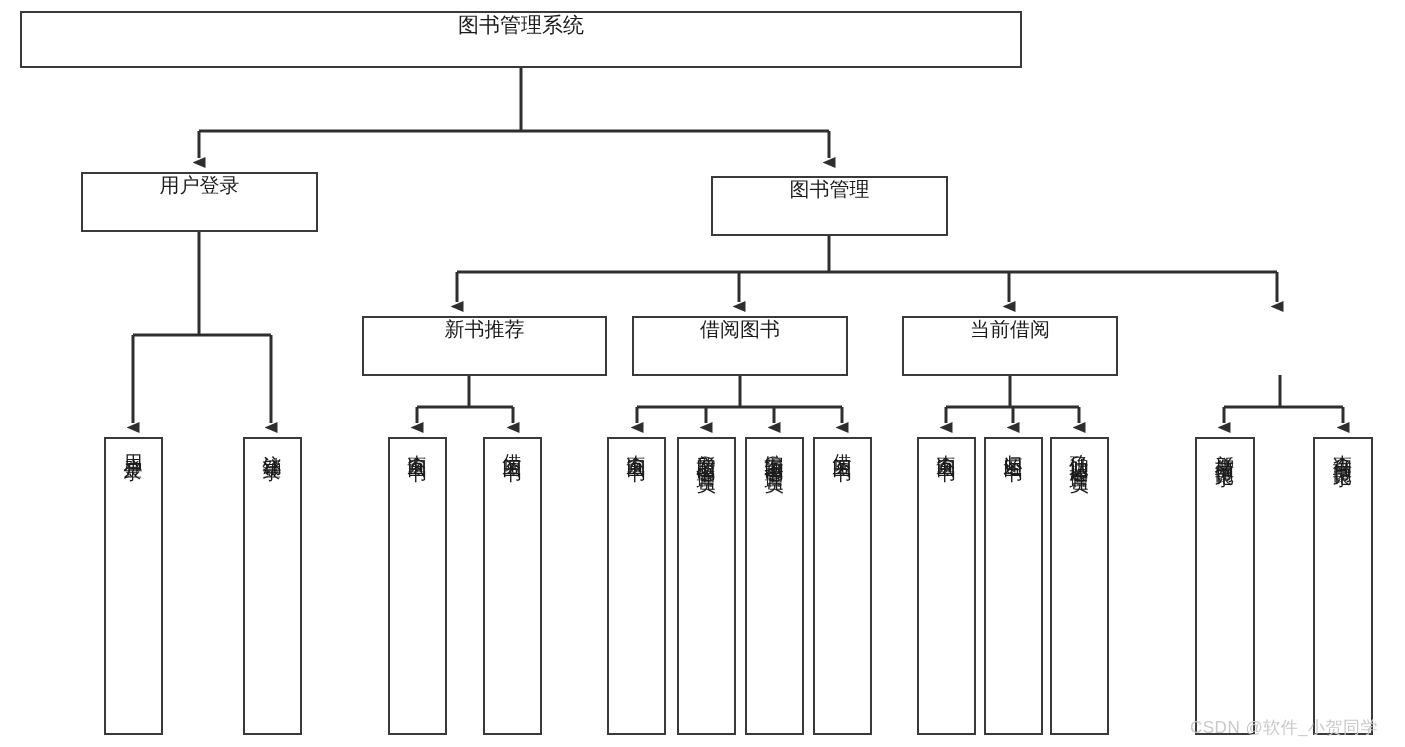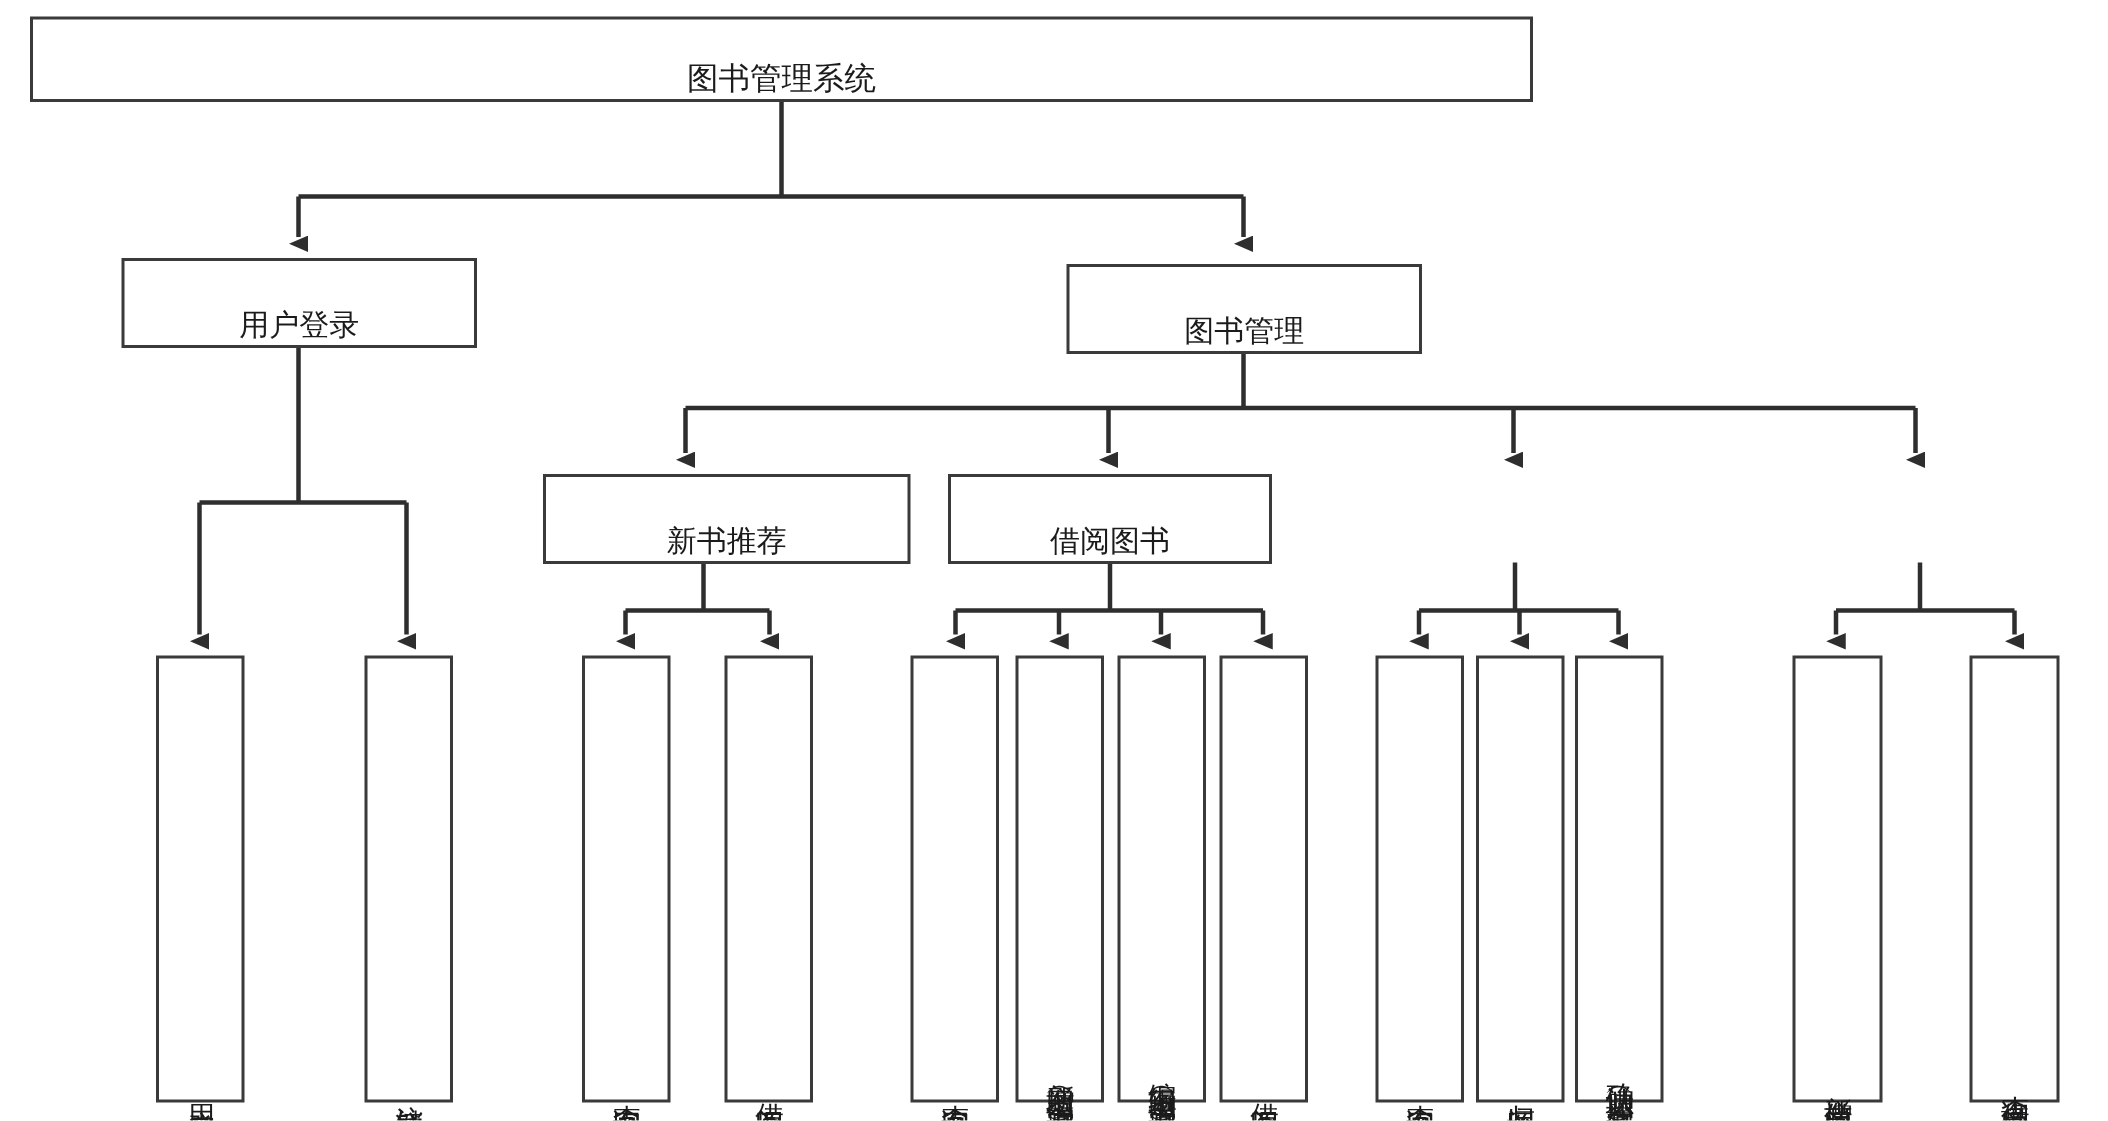--- a/index.html
+++ b/index.html
@@ -24,21 +24,21 @@
     width: 1405px;
     height: 747px;
     pointer-events: none;
   }
   .node {
     position: absolute;
     box-sizing: border-box;
     background: #ffffff;
     border: 2px solid #3a3a3a;
     display: flex;
-    align-items: flex-end;
+    align-items: flex-start;
     justify-content: center;
     color: #1b1b1b;
     z-index: 2;
   }
   .node .label {
     text-align: center;
     line-height: 1.18;
     white-space: pre-line;
   }
   .node-root {
@@ -144,20 +144,23 @@
   <div class="node node-l1" style="left:711px; top:176px; width:237px;">
     <span class="label">图书管理</span>
   </div>
 
   <div class="node node-l2" style="left:362px; top:316px; width:245px;">
     <span class="label">新书推荐</span>
   </div>
   <div class="node node-l2" style="left:632px; top:316px; width:216px;">
     <span class="label">借阅图书</span>
   </div>
+  <div class="node node-l2" style="left:902px; top:316px; width:216px;">
+    <span class="label">当前借阅</span>
+  </div>
 
   <div class="node node-leaf" style="left:104px; width:59px;">
     <span class="label">用户登录</span>
   </div>
   <div class="node node-leaf" style="left:243px; width:59px;">
     <span class="label">注销登录</span>
   </div>
 
   <div class="node node-leaf" style="left:388px; width:59px;">
     <span class="label">查询图书</span>
@@ -189,14 +192,15 @@
     <span class="label">确认归还（管理员）</span>
   </div>
 
   <div class="node node-leaf" style="left:1195px; width:60px;">
     <span class="label">新增借阅记录</span>
   </div>
   <div class="node node-leaf" style="left:1313px; width:60px;">
     <span class="label">查询借阅记录</span>
   </div>
 
+  <div class="watermark">CSDN @软件_小贺同学</div>
 
 </div>
 
 </body></html>

